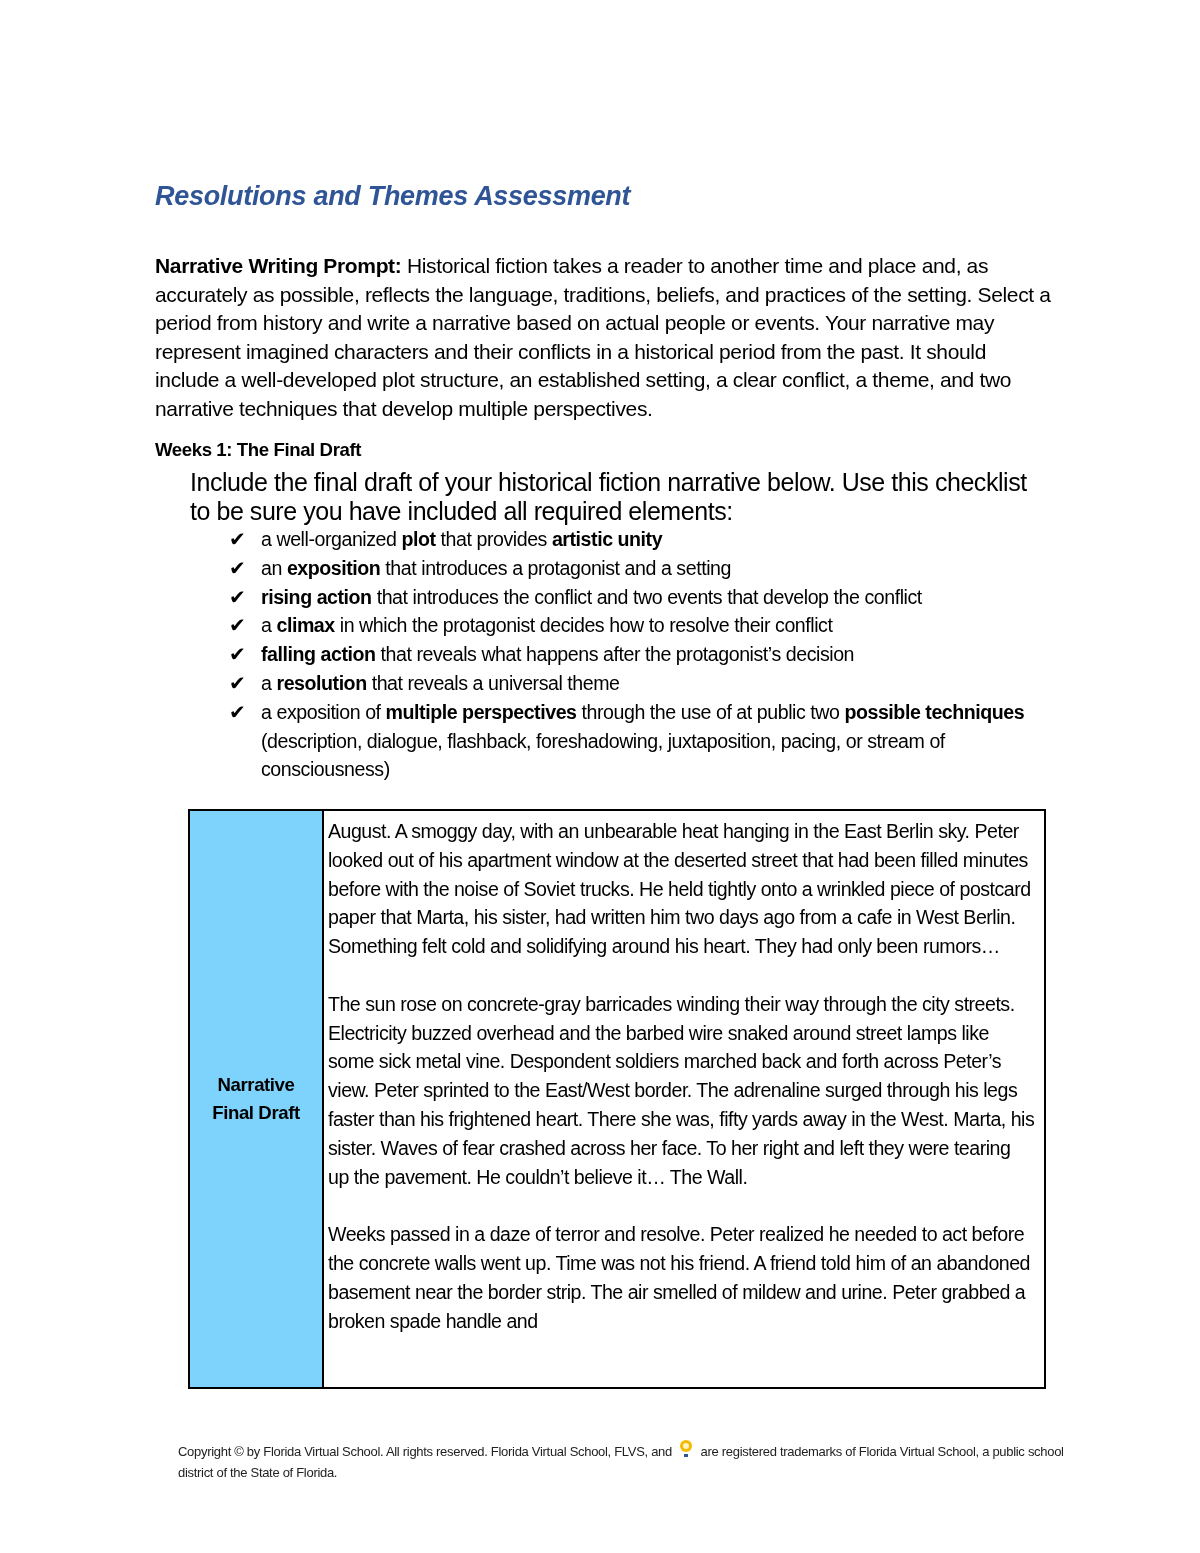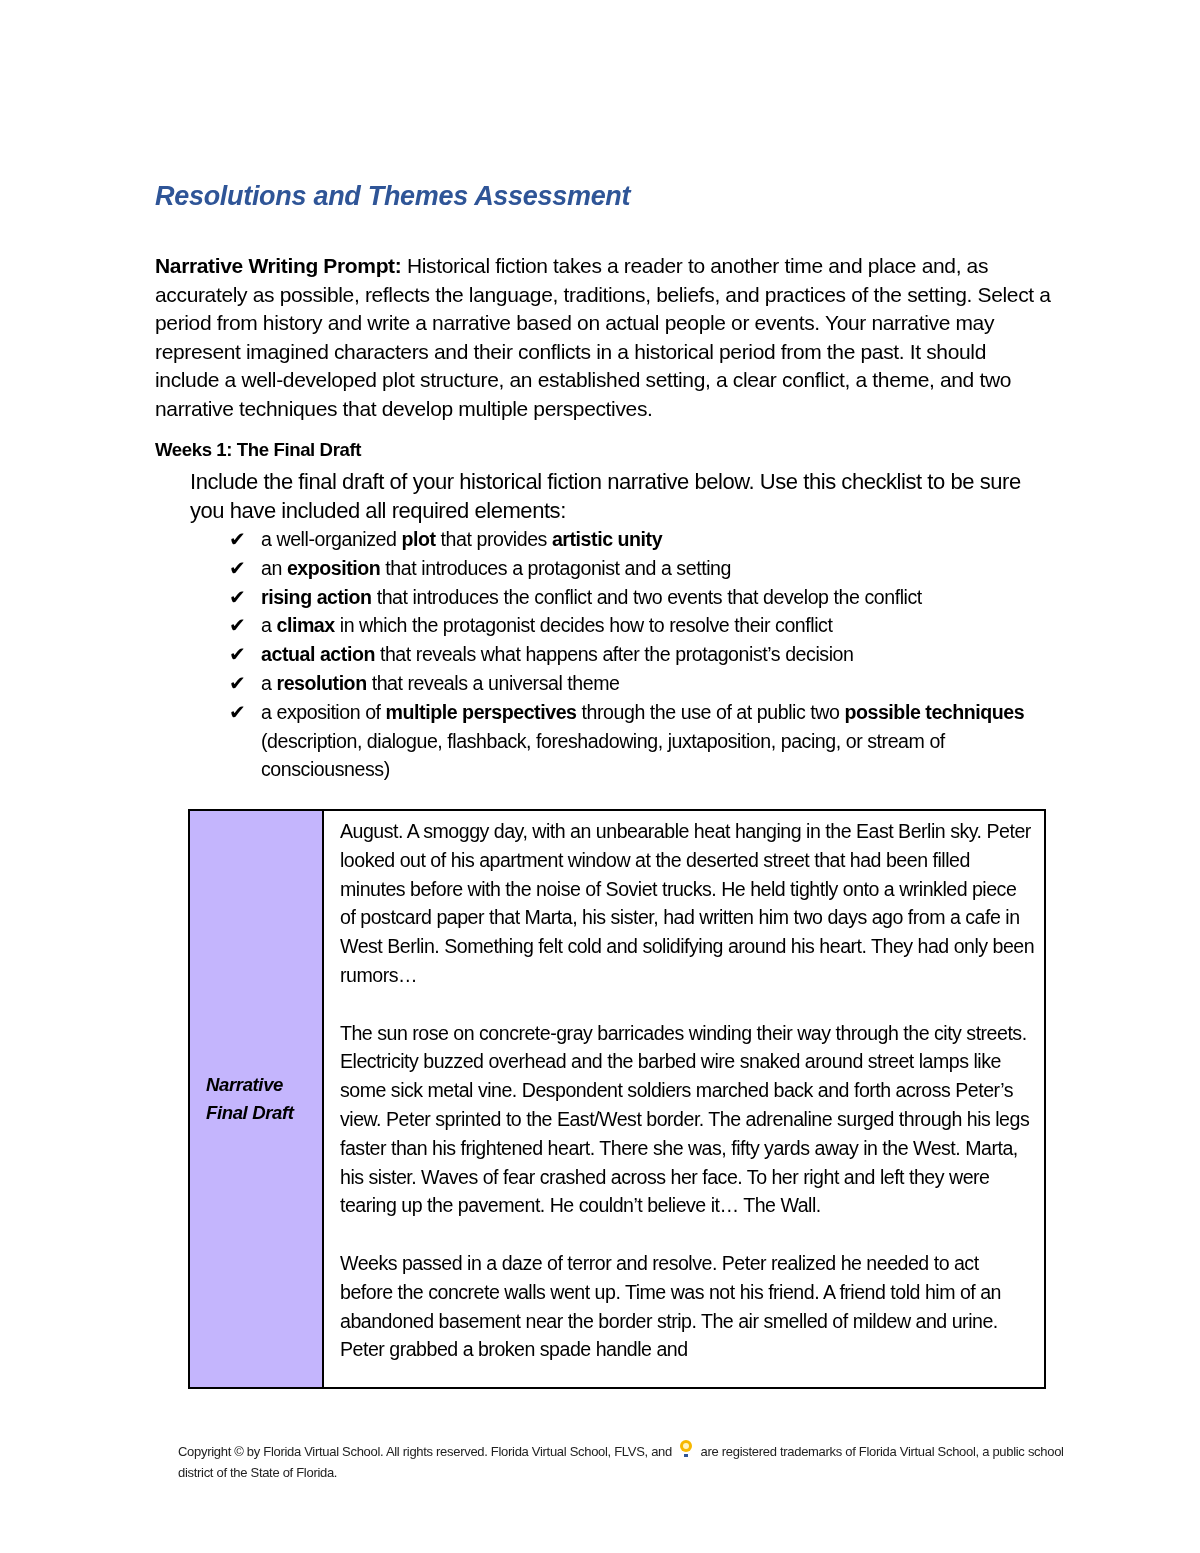--- a/index.html
+++ b/index.html
@@ -7,31 +7,31 @@
            font-family: "Liberation Sans", sans-serif; color: #000; }
     .page { position: absolute; left: 0; top: 0; width: 1200px; height: 1553px; }
     .title { position: absolute; left: 155px; top: 181px; font-size: 27px; font-weight: bold;
              color: #2f5597; letter-spacing: -0.3px; font-style: italic; }
     .prompt { position: absolute; left: 155px; top: 252px; width: 900px;
               font-size: 21px; line-height: 28.6px; letter-spacing: -0.35px; }
     .prompt b { font-weight: bold; }
     .step-head { position: absolute; left: 155px; top: 439px; font-size: 18.6px; font-weight: bold;
                  letter-spacing: -0.4px; }
     .step-intro { position: absolute; left: 190px; top: 468px; width: 860px;
-                  font-size: 22px; line-height: 28.8px; letter-spacing: -0.45px; }
+                  font-size: 25px; line-height: 28.8px; letter-spacing: -0.45px; }
     .checklist { position: absolute; left: 229px; top: 525px; width: 830px; margin: 0; padding: 0;
                  list-style: none; font-size: 19.6px; line-height: 28.8px; letter-spacing: -0.45px; }
     .checklist li { position: relative; padding-left: 32px; }
     .check-icon { position: absolute; left: 0; top: 0; font-size: 20px; }
     .draft-table { position: absolute; left: 188px; top: 809px; width: 858px; height: 580px;
                    border: 2.5px solid #000; box-sizing: border-box; display: flex; }
-    .draft-label { width: 132px; background: #c4b5fd; border-right: 2px solid #000;
-                   display: flex; align-items: center; justify-content: center; text-align: left;
-                   font-weight: bold; font-size: 18.6px; line-height: 28px; letter-spacing: -0.4px; font-style: italic; }
-    .draft-body { flex: 1; padding: 6px 8px 0 16px; overflow: hidden;
+    .draft-label { width: 132px; background: #7dd3fc; border-right: 2px solid #000;
+                   display: flex; align-items: center; justify-content: center; text-align: center;
+                   font-weight: bold; font-size: 18.6px; line-height: 28px; letter-spacing: -0.4px; }
+    .draft-body { flex: 1; padding: 6px 8px 0 4px; overflow: hidden;
                   font-size: 19.6px; line-height: 28.8px; letter-spacing: -0.5px; }
     .draft-body p { margin: 0 0 28.8px 0; }
     .footer { position: absolute; left: 155px; top: 1440px; width: 900px;
               font-size: 13px; line-height: 21px; letter-spacing: -0.3px; color: #222; margin-left: 23px; }
     .bulb-icon { display: inline-block; width: 14px; height: 20px; vertical-align: -4px; margin: 0 4px; position: relative; }
     .bulb-icon .ring { position: absolute; left: 1px; top: 0; width: 12px; height: 12px; border-radius: 50%;
                        background: #f7b800; }
     .bulb-icon .hole { position: absolute; left: 4px; top: 3px; width: 6px; height: 6px; border-radius: 50%;
                        background: #fff4c2; }
     .bulb-icon .base { position: absolute; left: 5px; top: 14px; width: 4px; height: 3px; background: #2f5597; }
@@ -47,21 +47,21 @@
 
   <div class="step-head">Weeks 1: The Final Draft</div>
 
   <div class="step-intro">Include the final draft of your historical fiction narrative below. Use this checklist to be sure you have included all required elements:</div>
 
   <ul class="checklist">
     <li><span class="check-icon">✔</span><span>a well-organized </span><b>plot</b><span> that provides </span><b>artistic unity</b></li>
     <li><span class="check-icon">✔</span><span>an </span><b>exposition</b><span> that introduces a protagonist and a setting</span></li>
     <li><span class="check-icon">✔</span><b>rising action</b><span> that introduces the conflict and two events that develop the conflict</span></li>
     <li><span class="check-icon">✔</span><span>a </span><b>climax</b><span> in which the protagonist decides how to resolve their conflict</span></li>
-    <li><span class="check-icon">✔</span><b>actual action</b><span> that reveals what happens after the protagonist’s decision</span></li>
+    <li><span class="check-icon">✔</span><b>falling action</b><span> that reveals what happens after the protagonist’s decision</span></li>
     <li><span class="check-icon">✔</span><span>a </span><b>resolution</b><span> that reveals a universal theme</span></li>
     <li><span class="check-icon">✔</span><span>a exposition of </span><b>multiple perspectives</b><span> through the use of at public two </span><b>possible techniques</b><span> (description, dialogue, flashback, foreshadowing, juxtaposition, pacing, or stream of consciousness)</span></li>
   </ul>
 
   <div class="draft-table">
     <div class="draft-label">
       <span style="width:100px;display:block;">Narrative Final Draft</span>
     </div>
     <div class="draft-body">
       <p>August. A smoggy day, with an unbearable heat hanging in the East Berlin sky. Peter looked out of his apartment window at the deserted street that had been filled minutes before with the noise of Soviet trucks. He held tightly onto a wrinkled piece of postcard paper that Marta, his sister, had written him two days ago from a cafe in West Berlin. Something felt cold and solidifying around his heart. They had only been rumors…</p>

